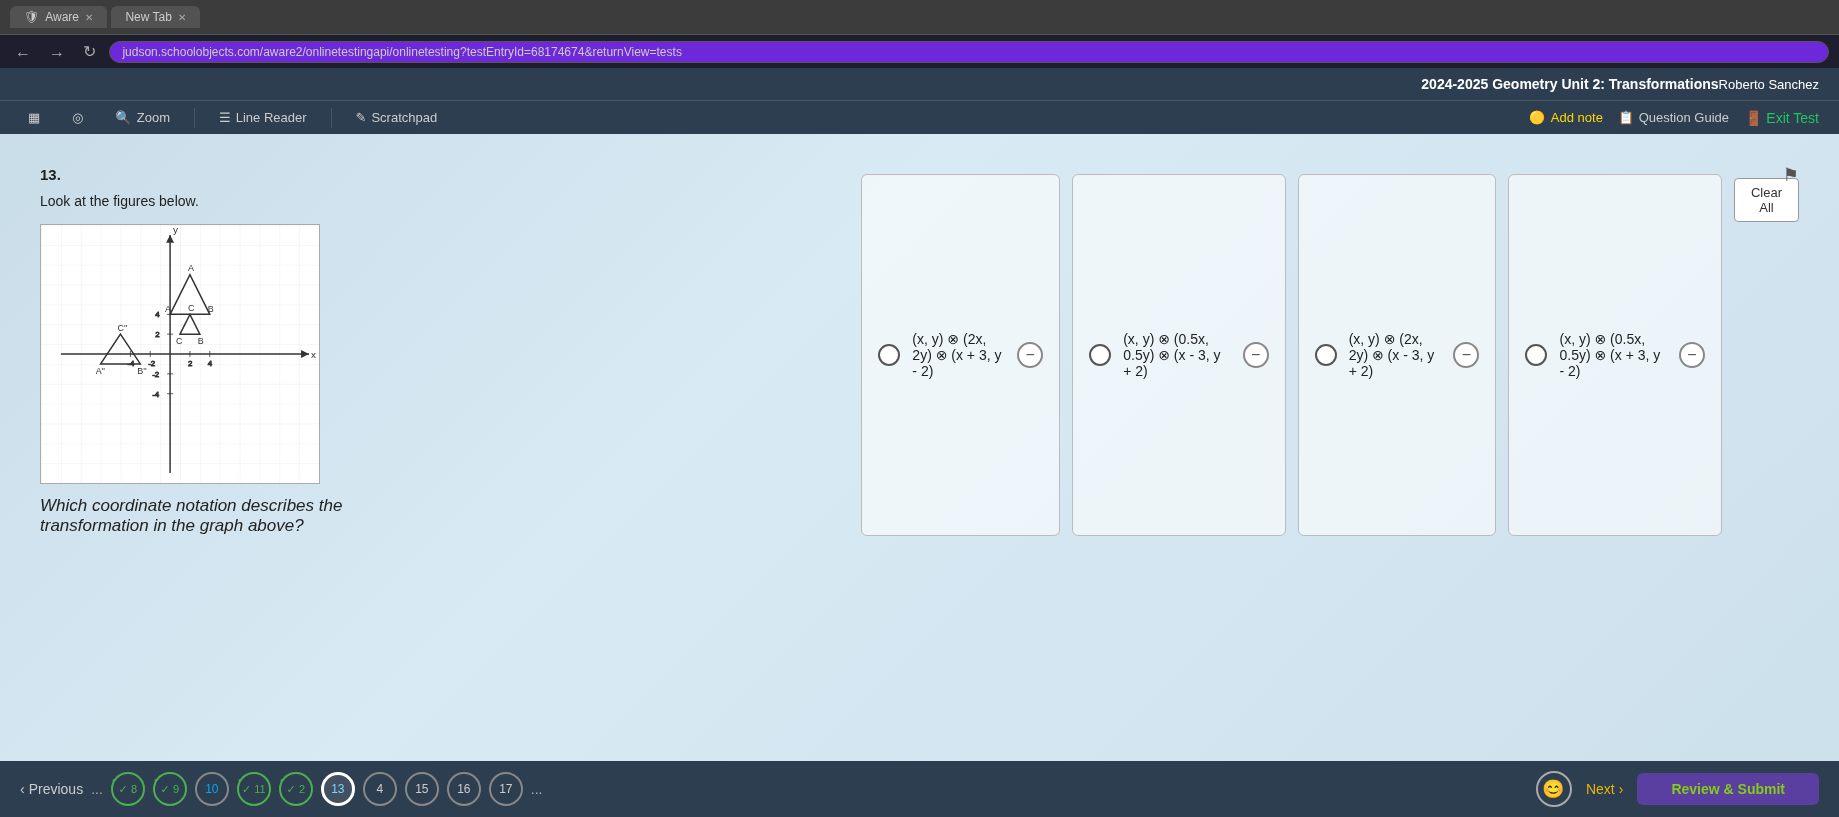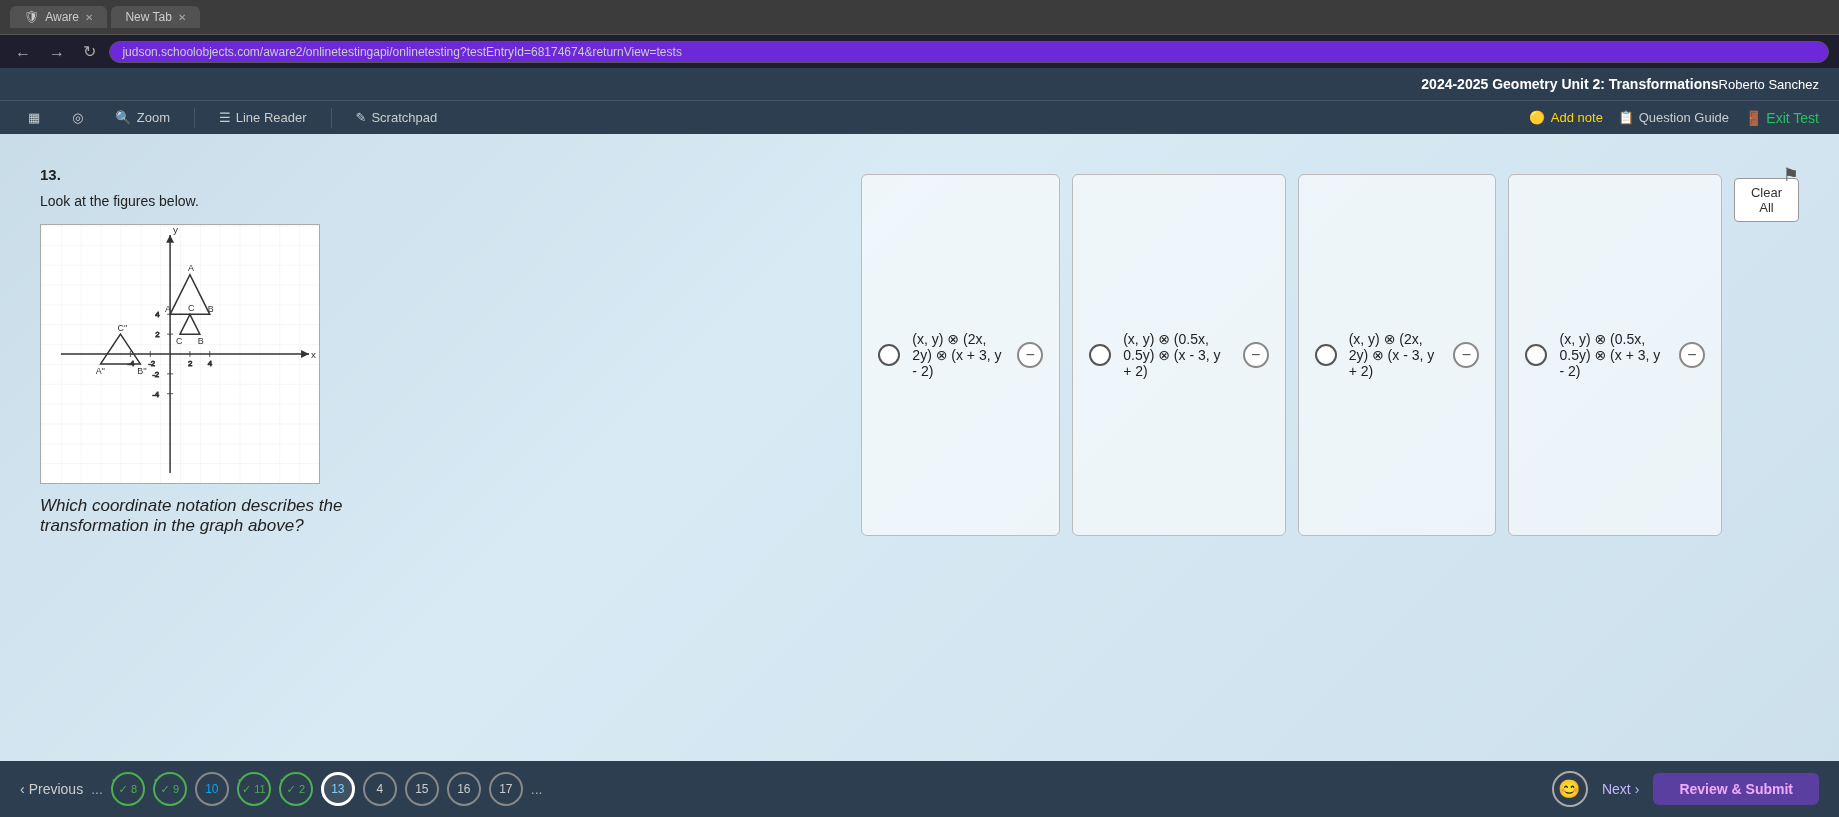--- a/index.html
+++ b/index.html
@@ -319,36 +319,36 @@
       border: 2px solid #aaa;
       background: transparent;
       display: flex;
       align-items: center;
       justify-content: center;
       font-size: 18px;
       cursor: pointer;
     }
 
     .next-btn {
-      color: #c4b5fd;
+      color: #eab308;
       background: none;
       border: none;
       cursor: pointer;
       font-size: 14px;
       display: flex;
       align-items: center;
       gap: 4px;
     }
 
     .review-submit-btn {
       background: #5a3fa0;
-      color: #f0abfc;
+      color: #84cc16;
       border: none;
       border-radius: 6px;
-      padding: 8px 26px;
+      padding: 8px 34px;
       font-size: 14px;
       font-weight: bold;
       cursor: pointer;
     }
 
     
     .system-tray {
       background: #1a1a2e;
       padding: 5px 16px;
       display: flex;

